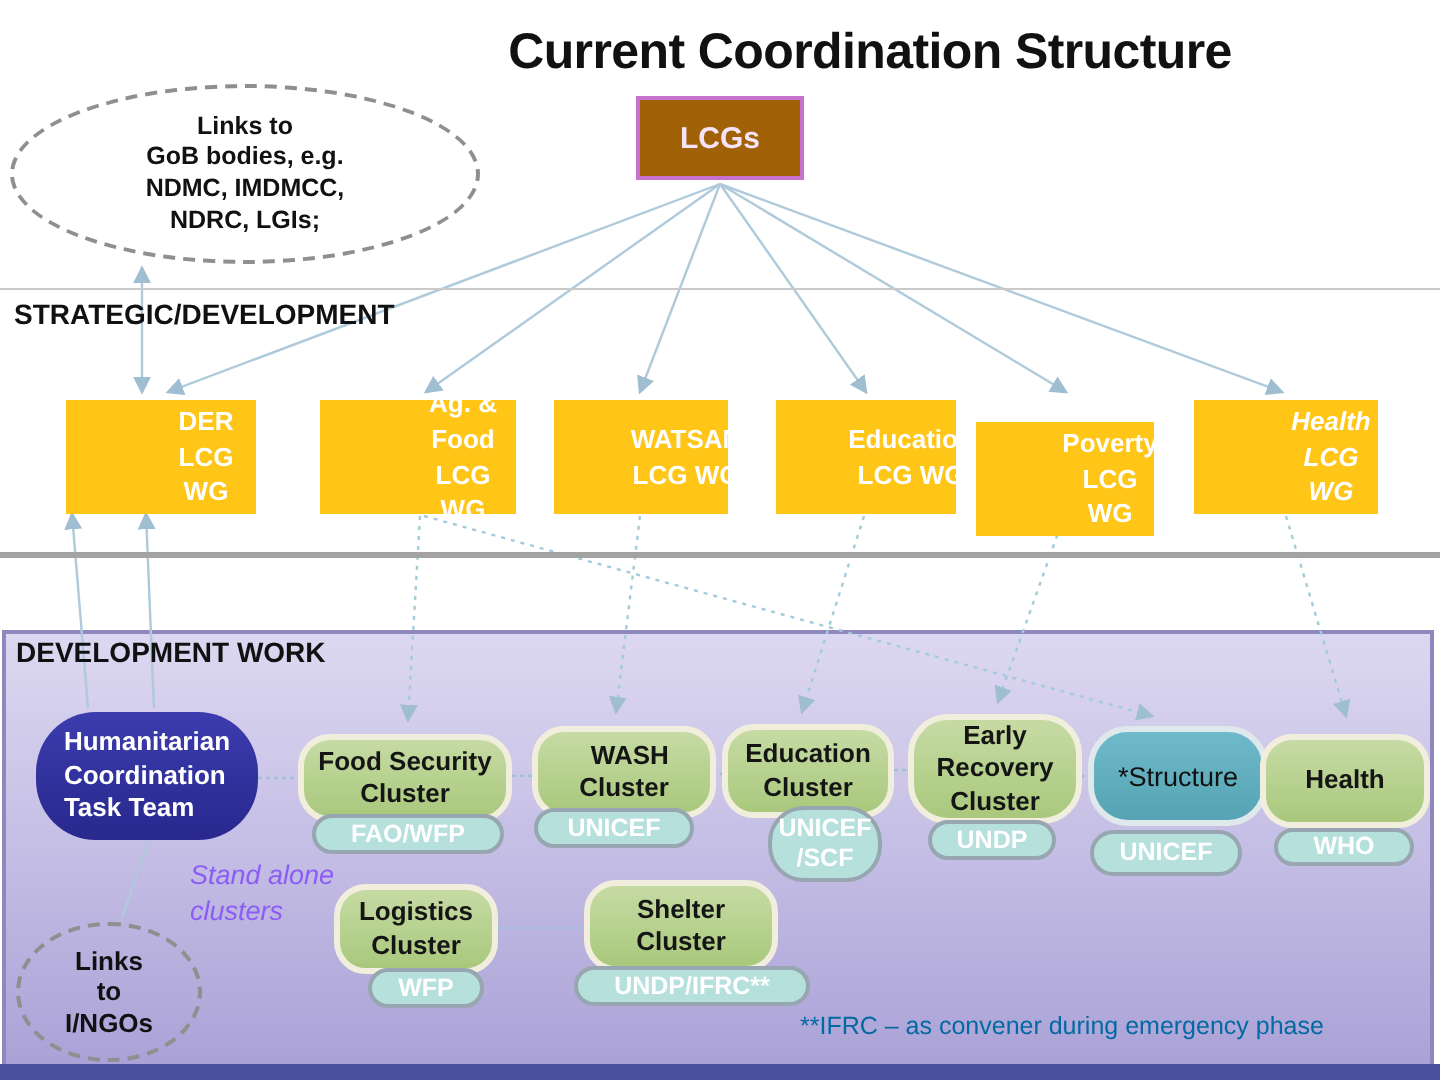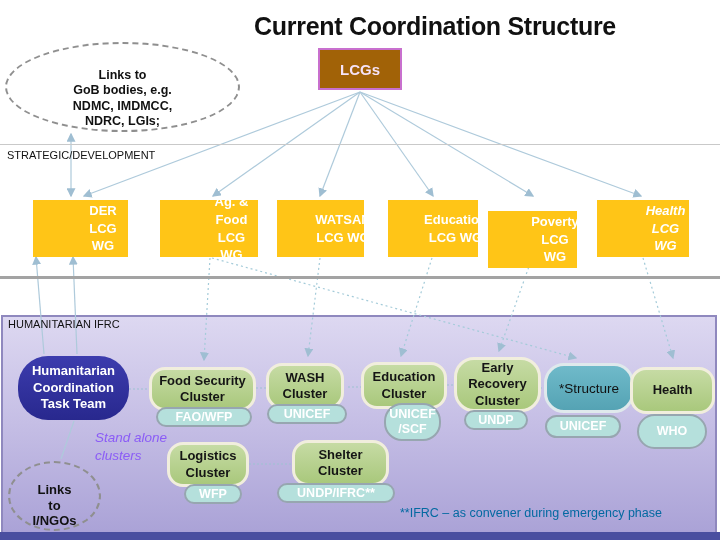--- a/index.html
+++ b/index.html
@@ -8,45 +8,45 @@
     background:#ffffff;
     font-family:"Liberation Sans", sans-serif;
   }
   .abs{position:absolute;box-sizing:border-box;}
   .slide-title{
     font-size:25px;font-weight:bold;color:#111;text-align:center;
     letter-spacing:-0.3px;z-index:2;
   }
   .dashed-ellipse{
     border:2.5px dashed #8f8f8f;border-radius:50%;
-    display:flex;align-items:flex-end;justify-content:center;text-align:center;
+    display:flex;align-items:center;justify-content:center;text-align:center;
     font-weight:bold;color:#111;z-index:2;background:transparent;
   }
   .lcgs-box{
     background:#a16207;border:2.5px solid #C870CE;color:#F6E3F8;
     display:flex;align-items:center;justify-content:center;
     font-weight:bold;font-size:15px;z-index:2;
   }
-  .section-label{font-weight:normal;font-size:11px;color:#111;z-index:2;}
+  .section-label{font-weight:bold;font-size:14px;color:#111;z-index:2;}
   .hline{background:#c9c9c9;z-index:1;}
   .wg{
     background:#FFC517;color:#fff;font-weight:bold;font-size:13px;line-height:1.35;
     display:flex;flex-direction:column;align-items:center;justify-content:center;
     text-align:center;z-index:2;padding-left:45px;
   }
   .wg.italic{font-style:italic;}
   .panel{
     background:linear-gradient(180deg,#DDD8F1 0%,#C5BEE5 48%,#A9A1D6 100%);
     border:2px solid #8F88BE;z-index:0;
   }
   .footer-bar{background:#4A4FA0;z-index:3;}
   .task-team{
     background:linear-gradient(180deg,#3C3CAE,#28288E);
     border-radius:30px;color:#fff;font-weight:bold;font-size:13px;line-height:1.3;
-    display:flex;align-items:center;justify-content:center;text-align:center;z-index:2;
+    display:flex;align-items:center;justify-content:center;z-index:2;
   }
   .cluster{
     background:linear-gradient(180deg,#C6DBA4,#A9C87C);
     border:3px solid #F1EEDD;border-radius:16px;
     color:#151515;font-weight:bold;font-size:13px;line-height:1.25;
     display:flex;align-items:center;justify-content:center;text-align:center;z-index:2;
   }
   .nutrition{
     background:linear-gradient(180deg,#6FBACA,#55A3B4);
     border:3px solid #DFE9EC;border-radius:20px;
@@ -136,30 +136,30 @@
 </div>
 <div class="abs wg" style="left:488px;top:211px;width:89px;height:57px;">
   <span>Poverty LCG<br>WG</span>
 </div>
 <div class="abs wg italic" style="left:597px;top:200px;width:92px;height:57px;">
   <span>Health<br>LCG WG</span>
 </div>
 
 <div class="abs hline" style="left:0;top:276px;width:720px;height:3px;background:#A3A3A3;"></div>
 
-<div class="abs section-label" style="left:8px;top:318px;">HUMANITARIAN IFRC</div>
+<div class="abs section-label" style="left:8px;top:318px;">DEVELOPMENT WORK</div>
 
 <div class="abs task-team" style="left:18px;top:356px;width:111px;height:64px;">
   <span>Humanitarian<br>Coordination<br>Task Team</span>
 </div>
 
 <div class="abs cluster" style="left:149px;top:367px;width:107px;height:44px;">
   <span>Food Security<br>Cluster</span>
 </div>
-<div class="abs cluster" style="left:266px;top:363px;width:78px;height:46px;">
+<div class="abs cluster" style="left:266px;top:363px;width:92px;height:46px;text-align:right;">
   <span>WASH<br>Cluster</span>
 </div>
 <div class="abs cluster" style="left:361px;top:362px;width:86px;height:47px;">
   <span>Education<br>Cluster</span>
 </div>
 <div class="abs cluster" style="left:454px;top:357px;width:87px;height:55px;border-radius:20px;">
   <span>Early<br>Recovery<br>Cluster</span>
 </div>
 <div class="abs nutrition" style="left:544px;top:363px;width:90px;height:50px;">
   <span>*Structure</span>
@@ -176,38 +176,38 @@
 </div>
 <div class="abs stadium" style="left:384px;top:403px;width:57px;height:38px;border-radius:18px;">
   <span>UNICEF<br>/SCF</span>
 </div>
 <div class="abs stadium" style="left:464px;top:410px;width:64px;height:20px;">
   <span>UNDP</span>
 </div>
 <div class="abs stadium" style="left:545px;top:415px;width:76px;height:23px;">
   <span>UNICEF</span>
 </div>
-<div class="abs stadium" style="left:637px;top:414px;width:70px;height:35px;">
+<div class="abs stadium" style="left:637px;top:414px;width:70px;height:19px;">
   <span>WHO</span>
 </div>
 
 <div class="abs note-italic" style="left:95px;top:429px;">
   <span>Stand alone<br>clusters</span>
 </div>
 
 <div class="abs cluster" style="left:167px;top:442px;width:82px;height:45px;">
   <span>Logistics<br>Cluster</span>
 </div>
 <div class="abs cluster" style="left:292px;top:440px;width:97px;height:46px;">
   <span>Shelter<br>Cluster</span>
 </div>
 <div class="abs stadium" style="left:184px;top:484px;width:58px;height:20px;">
   <span>WFP</span>
 </div>
-<div class="abs stadium" style="left:277px;top:483px;width:118px;height:20px;">
+<div class="abs stadium" style="left:287px;top:483px;width:118px;height:20px;">
   <span>UNDP/IFRC**</span>
 </div>
 
 <div class="abs dashed-ellipse" style="left:8px;top:461px;width:93px;height:70px;font-size:13px;line-height:1.2;border-width:2px;">
   <span>Links<br>to<br>I/NGOs</span>
 </div>
 
 <div class="abs note-plain" style="left:400px;top:506px;">**IFRC – as convener during emergency phase</div>
 
 <div class="abs footer-bar" style="left:0;top:532px;width:720px;height:8px;"></div>

